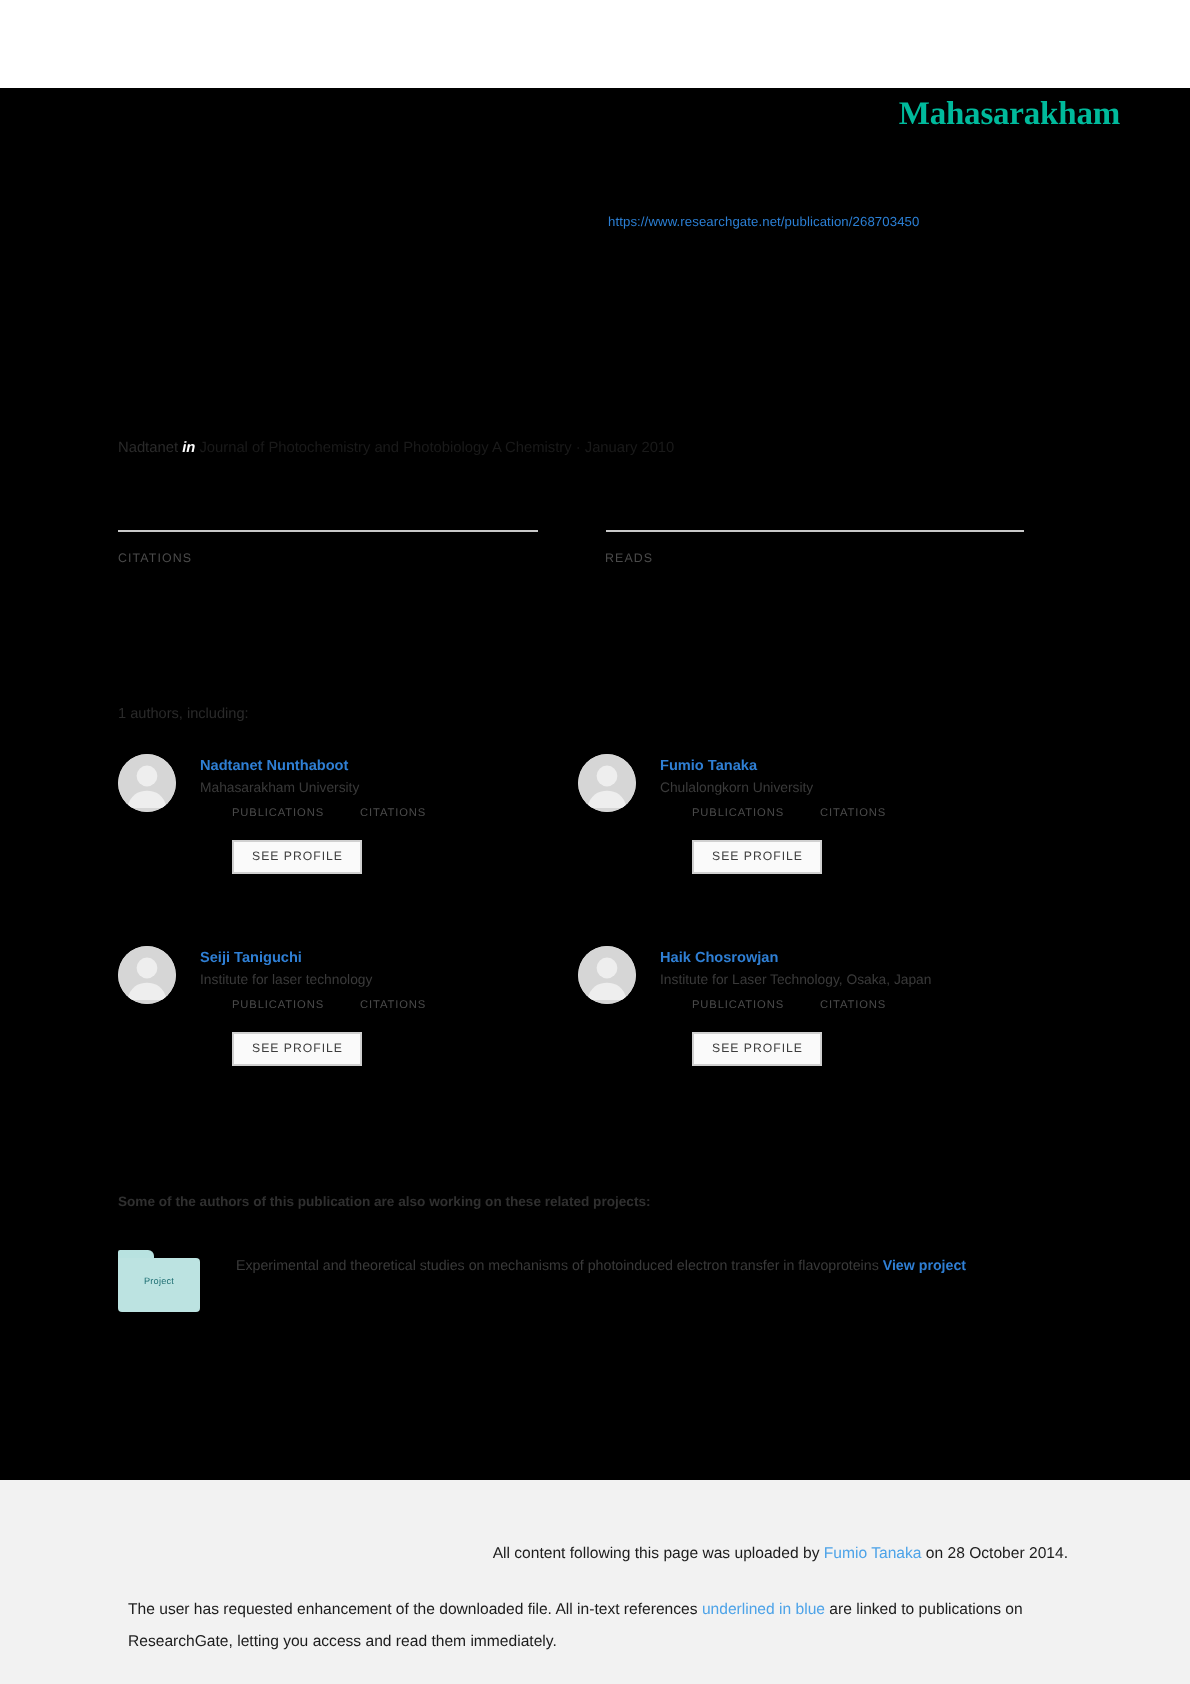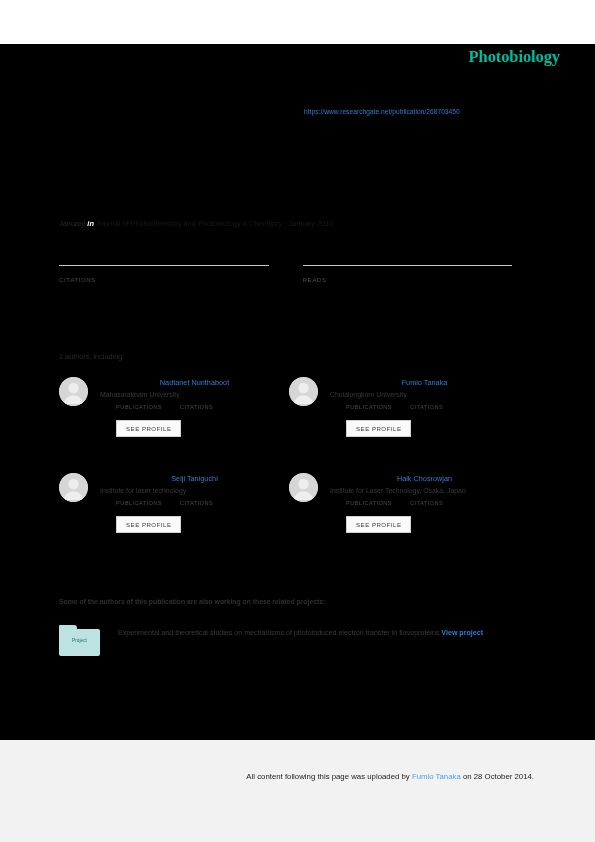--- a/index.html
+++ b/index.html
@@ -154,25 +154,24 @@
     background: #d4d4d4;
     overflow: hidden;
   }
   .avatar svg { display: block; }
   .author-body {
     margin-left: 41px;
     padding-top: 6px;
   }
   .author-name {
     font-size: 7.3px;
-    font-weight: normal;
+    font-weight: bold;
     color: #2f7fd4;
     margin-bottom: 4px;
     white-space: nowrap;
-    text-align: center;
   }
   .author-affil {
     font-size: 6.9px;
     color: #3a3a3a;
     margin-bottom: 6px;
     white-space: nowrap;
   }
   .author-stats {
     display: flex;
     gap: 18px;
@@ -276,26 +275,26 @@
 </style>
 </head>
 <body>
 
 <div class="page">
 
   <div class="top-strip"></div>
   <div class="dark-body"></div>
   <div class="footer-band"></div>
 
-  <div class="rg-logo">Photobiology</div>
+  <div class="rg-logo">Mahasarakham</div>
 
   <div class="pub-url">https://www.researchgate.net/publication/268703450</div>
 
   <div class="article-line">
-    <span>January</span>
+    <span>Nadtanet</span>
     <span class="kw">in</span>
     <span class="rest">Journal of Photochemistry and Photobiology A Chemistry · January 2010</span>
   </div>
 
   <div class="metrics">
     <div class="metric-col">
       <div class="metric-rule"></div>
       <div class="metric-value"></div>
       <div class="metric-label">CITATIONS</div>
     </div>
@@ -423,15 +422,18 @@
     <div class="proj-text">
       <span>Experimental and theoretical studies on mechanisms of photoinduced electron transfer in flavoproteins</span>
       <span class="proj-link">View project</span>
     </div>
   </div>
 
   <div class="footer-inner">
     <div class="footer-line-1">
       <span>All content following this page was uploaded by </span><span class="fl-link">Fumio Tanaka</span><span> on 28 October 2014.</span>
     </div>
+    <div class="footer-line-2">
+      <span>The user has requested enhancement of the downloaded file. All in-text references </span><span class="fl-underline">underlined in blue</span><span> are linked to publications on ResearchGate, letting you access and read them immediately.</span>
+    </div>
   </div>
 
 </div>
 
 </body></html>

